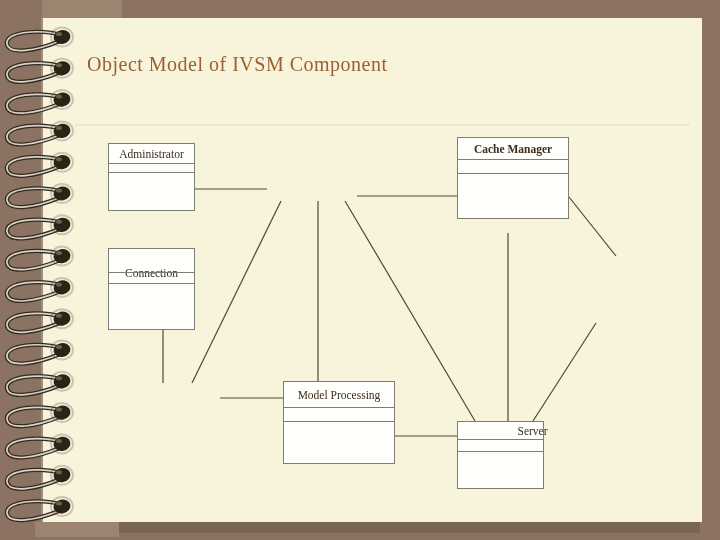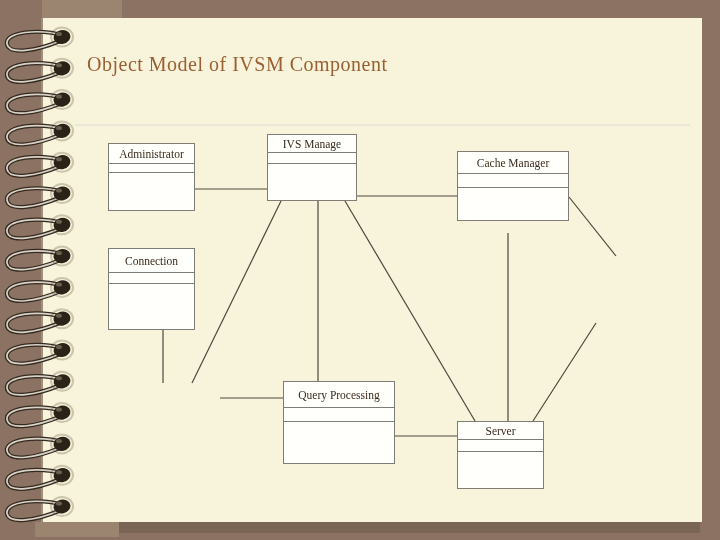--- a/index.html
+++ b/index.html
@@ -45,42 +45,37 @@
       <line x1="163" y1="330" x2="163" y2="383" stroke="#4c473c" stroke-width="1.2"></line>
       <line x1="220" y1="398" x2="283" y2="398" stroke="#4c473c" stroke-width="1.2"></line>
     </svg>
 
   <div class="layer" id="nodes">
       <div class="node" style="left: 108px; top: 143px; width: 87px; height: 68px;">
         <div class="node-title" style="line-height: 20px; height: 20px;">Administrator</div>
         <div class="sep" style="top: 19px;"></div>
         <div class="sep" style="top: 28px;"></div>
       </div>
-      <div class="node" style="left: 267px; top: 134px; width: 90px; height: 67px;">
-        <div class="node-title" style="line-height: 18px; height: 18px;">IVS Manage</div>
-        <div class="sep" style="top: 17px;"></div>
-        <div class="sep" style="top: 28px;"></div>
-      </div>
-      <div class="node" style="left: 457px; top: 151px; width: 112px; height: 70px;">
+      <div class="node" style="left: 457px; top: 137px; width: 112px; height: 82px; font-weight: bold;">
         <div class="node-title" style="line-height: 22px; height: 22px;">Cache Manager</div>
         <div class="sep" style="top: 21px;"></div>
         <div class="sep" style="top: 35px;"></div>
       </div>
       <div class="node" style="left: 108px; top: 248px; width: 87px; height: 82px;">
-        <div class="node-title" style="line-height: 24px; height: 24px;">Connection</div>
+        <div class="node-title" style="line-height: 24px; height: 24px; margin-top: 12px;">Connection</div>
         <div class="sep" style="top: 23px;"></div>
         <div class="sep" style="top: 34px;"></div>
       </div>
       <div class="node" style="left: 283px; top: 381px; width: 112px; height: 83px;">
-        <div class="node-title" style="line-height: 26px; height: 26px;">Query Processing</div>
+        <div class="node-title" style="line-height: 26px; height: 26px;">Model Processing</div>
         <div class="sep" style="top: 25px;"></div>
         <div class="sep" style="top: 39px;"></div>
       </div>
       <div class="node" style="left: 457px; top: 421px; width: 87px; height: 68px;">
-        <div class="node-title" style="line-height: 18px; height: 18px;">Server</div>
+        <div class="node-title" style="line-height: 18px; height: 18px; margin-left: 32px;">Server</div>
         <div class="sep" style="top: 17px;"></div>
         <div class="sep" style="top: 29px;"></div>
       </div>
     </div>
 
   <svg class="layer" id="spiral" viewBox="0 0 720 540" width="720" height="540">
       <g>
         <path d="M66 36 C38 28 5 32 7 44 C9 55 36 51 60 41" fill="none" stroke="#342a1f" stroke-width="4.2"></path>
         <path d="M66 36 C38 28 5 32 7 44 C9 55 36 51 60 41" fill="none" stroke="#d9d3c7" stroke-width="1.7"></path>
         <ellipse cx="62" cy="37" rx="11" ry="9.5" fill="none" stroke="rgba(70,52,30,0.25)" stroke-width="2"></ellipse>

